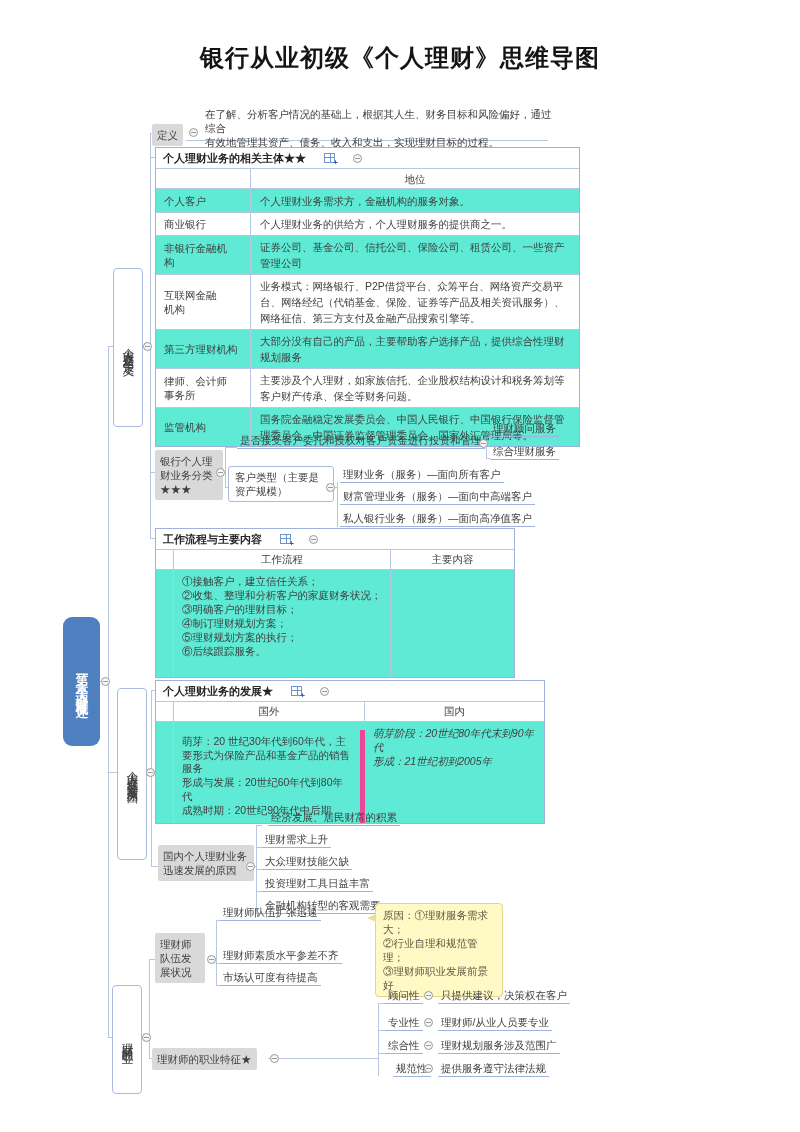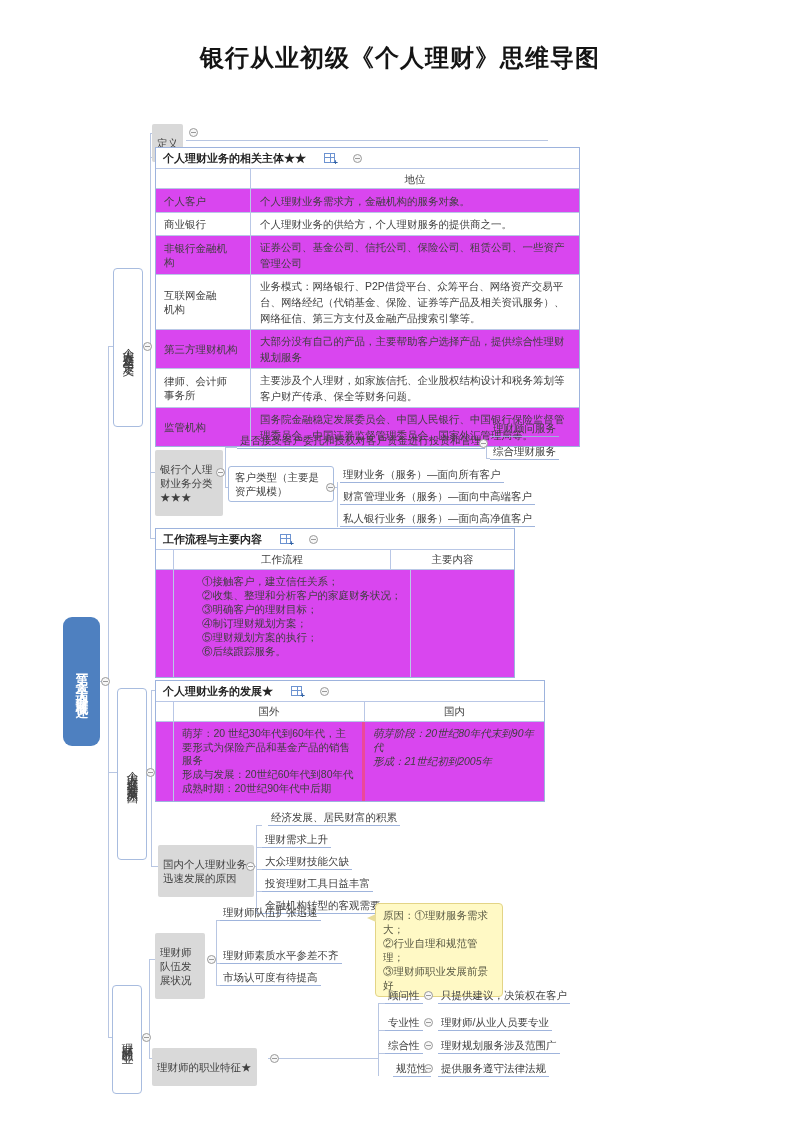--- a/index.html
+++ b/index.html
@@ -3,33 +3,33 @@
 <meta charset="utf-8">
 <style>
   html,body{margin:0;padding:0;background:#ffffff;}
   #canvas{position:relative;width:800px;height:1132px;background:#fff;overflow:hidden;
           font-family:"Liberation Sans",sans-serif;color:#3f3f3f;}
   .abs{position:absolute;}
   .hl{position:absolute;height:1px;background:#b8c6e2;}
   .vl{position:absolute;width:1px;background:#b8c6e2;}
   .page-title{left:0;right:0;top:42px;text-align:center;font-size:24px;font-weight:bold;color:#141414;
               font-family:"Liberation Serif",serif;letter-spacing:1px;}
-  .gnode{background:#d9d9d9;color:#3f3f3f;font-size:10.5px;line-height:14px;padding:12px 5px;border-radius:2px;}
+  .gnode{background:#d9d9d9;color:#3f3f3f;font-size:10.5px;line-height:14px;padding:4px 5px;border-radius:2px;}
   .leaf{font-size:10.5px;line-height:14px;border-bottom:1px solid #9fb4dc;padding:0 3px 1px 3px;white-space:nowrap;color:#3f3f3f;}
   .boxnode{border:1px solid #a8bcdf;border-radius:3px;background:#fff;font-size:10.5px;line-height:14px;padding:3px 6px;color:#3f3f3f;}
   .vbox{border:1px solid #a8bcdf;border-radius:4px;background:#fff;color:#3f3f3f;font-size:11.5px;
         writing-mode:vertical-rl;text-orientation:upright;letter-spacing:2px;
         display:flex;align-items:center;justify-content:center;}
   .rootnode{background:#4e80c0;border-radius:9px;color:#fff;font-weight:bold;font-size:12.5px;
         writing-mode:vertical-rl;text-orientation:upright;letter-spacing:4px;
         display:flex;align-items:center;justify-content:center;}
   .tbl{position:absolute;border:1px solid #9db3dd;background:#fff;box-sizing:border-box;}
   .tbl-title{display:flex;align-items:center;gap:18px;height:20px;padding:0 7px;font-size:11px;font-weight:bold;color:#262626;}
   .trow{display:flex;border-top:1px solid #b9c7e6;box-sizing:border-box;align-items:center;}
-  .lav{background:#d946ef;}
+  .lav{background:#5eead4;}
   .t1label{width:95px;align-self:stretch;display:flex;align-items:center;padding:3px 8px;box-sizing:border-box;
            border-right:1px solid #b9c7e6;font-size:10.5px;line-height:14px;}
   .t1val{flex:1;padding:3px 9px;font-size:10.5px;line-height:16px;}
   .gut{width:18px;align-self:stretch;border-right:1px solid #b9c7e6;box-sizing:border-box;}
   .hcell{display:flex;align-items:center;justify-content:center;font-size:10.5px;box-sizing:border-box;}
   .lcell{padding:5px 8px;font-size:10.5px;line-height:13.5px;box-sizing:border-box;}
   .lcell div{margin:0 0 0.5px 0;}
   .para{margin:0 0 8px 0;}
   .mcirc{position:absolute;width:9px;height:9px;border:1px solid #9a9a9a;border-radius:50%;background:#f7f7f7;box-sizing:border-box;}
   .mcirc::after{content:'';display:block;width:5px;height:1px;background:#9a9a9a;margin:3px auto 0;}
@@ -102,20 +102,24 @@
   <div class="hl" style="left:378px;top:1003px;width:7px;"></div>
   <div class="hl" style="left:378px;top:1030px;width:7px;"></div>
   <div class="hl" style="left:378px;top:1053px;width:7px;"></div>
 
   <div class="abs rootnode" style="left:63px;top:617px;width:37px;height:129px;">第一章个人理财概述</div>
   <div class="abs vbox" style="left:113px;top:268px;width:28px;height:157px;">个人理财及相关定义</div>
   <div class="abs vbox" style="left:117px;top:688px;width:28px;height:170px;">个人理财业务的发展及原因</div>
   <div class="abs vbox" style="left:112px;top:985px;width:28px;height:107px;">理财师的职业</div>
 
   <div class="abs gnode" style="left:152px;top:124px;">定义</div>
+  <div class="abs deftext" style="left:205px;top:107px;width:350px;">
+    <div>在了解、分析客户情况的基础上，根据其人生、财务目标和风险偏好，通过综合</div>
+    <div>有效地管理其资产、债务、收入和支出，实现理财目标的过程。</div>
+  </div>
 
   <div class="tbl" style="left:155px;top:147px;width:425px;">
     <div class="tbl-title">
       <span>个人理财业务的相关主体★★</span>
       <span class="tblico"></span>
       <span class="mcirc-in"></span>
     </div>
     <div class="trow" style="height:20px;">
       <div class="t1label"></div>
       <div class="t1val" style="text-align:center;line-height:14px;">地位</div>
@@ -163,21 +167,21 @@
     <div class="tbl-title">
       <span>工作流程与主要内容</span>
       <span class="tblico"></span>
       <span class="mcirc-in"></span>
     </div>
     <div class="trow" style="height:20px;align-items:stretch;">
       <div class="gut"></div>
       <div class="hcell" style="width:217px;border-right:1px solid #b9c7e6;">工作流程</div>
       <div class="hcell" style="flex:1;">主要内容</div>
     </div>
-    <div class="trow lav" style="min-height:108px;align-items:stretch;gap:20px;">
+    <div class="trow lav" style="min-height:108px;align-items:stretch;">
       <div class="gut"></div>
       <div class="lcell" style="width:217px;border-right:1px solid #b9c7e6;">
         <div>①接触客户，建立信任关系；</div>
         <div>②收集、整理和分析客户的家庭财务状况；</div>
         <div>③明确客户的理财目标；</div>
         <div>④制订理财规划方案；</div>
         <div>⑤理财规划方案的执行；</div>
         <div>⑥后续跟踪服务。</div>
       </div>
     </div>
@@ -189,21 +193,21 @@
       <span class="tblico"></span>
       <span class="mcirc-in"></span>
     </div>
     <div class="trow" style="height:20px;align-items:stretch;">
       <div class="gut"></div>
       <div class="hcell" style="width:191px;border-right:1px solid #b9c7e6;">国外</div>
       <div class="hcell" style="flex:1;">国内</div>
     </div>
     <div class="trow lav" style="min-height:78px;align-items:stretch;">
       <div class="gut"></div>
-      <div class="lcell" style="width:191px;border-right:3px solid #ec4899;">
+      <div class="lcell" style="width:191px;border-right:5px solid #ec4899;margin-top:8px;">
         <div class="para">萌芽：20 世纪30年代到60年代，主要形式为保险产品和基金产品的销售服务</div>
         <div class="para">形成与发展：20世纪60年代到80年代</div>
         <div>成熟时期：20世纪90年代中后期</div>
       </div>
       <div class="lcell" style="flex:1;font-style:italic;">
         <div class="para">萌芽阶段：20世纪80年代末到90年代</div>
         <div>形成：21世纪初到2005年</div>
       </div>
     </div>
   </div>

